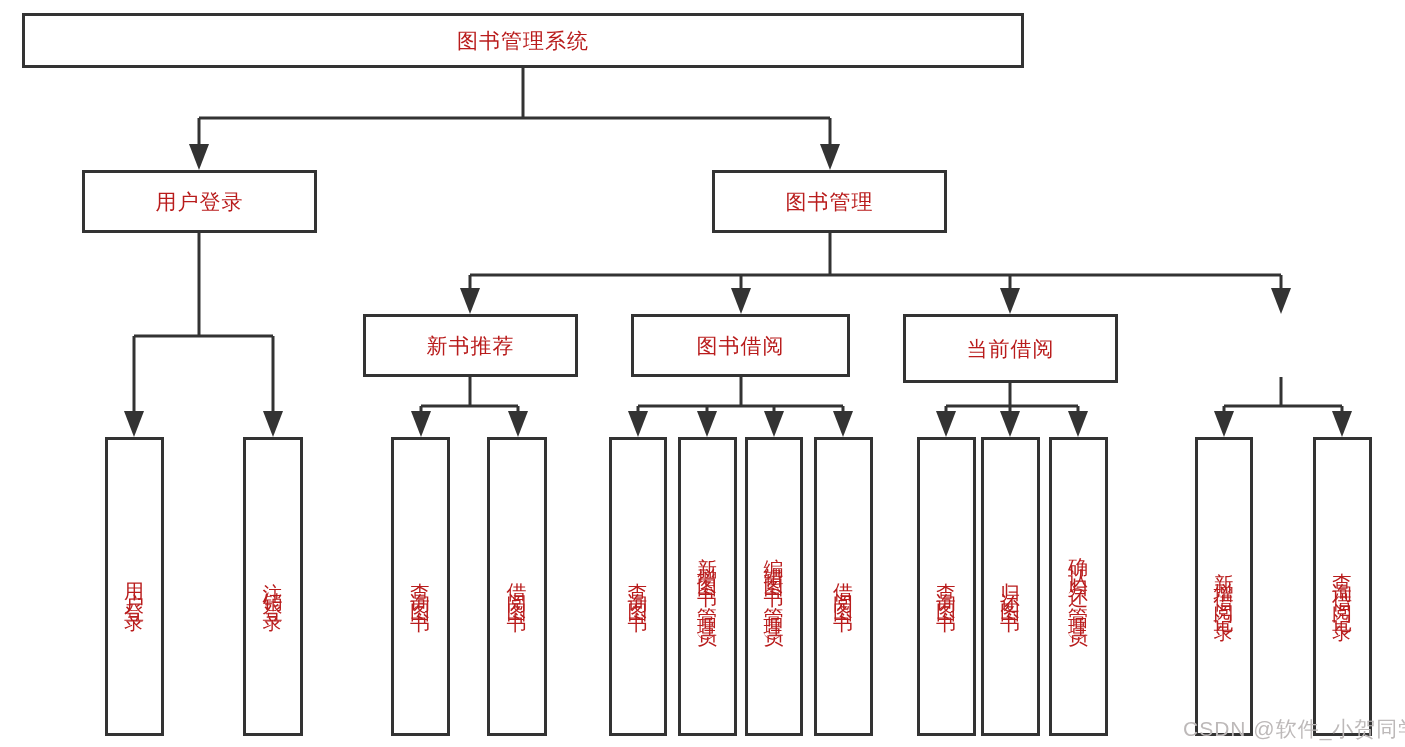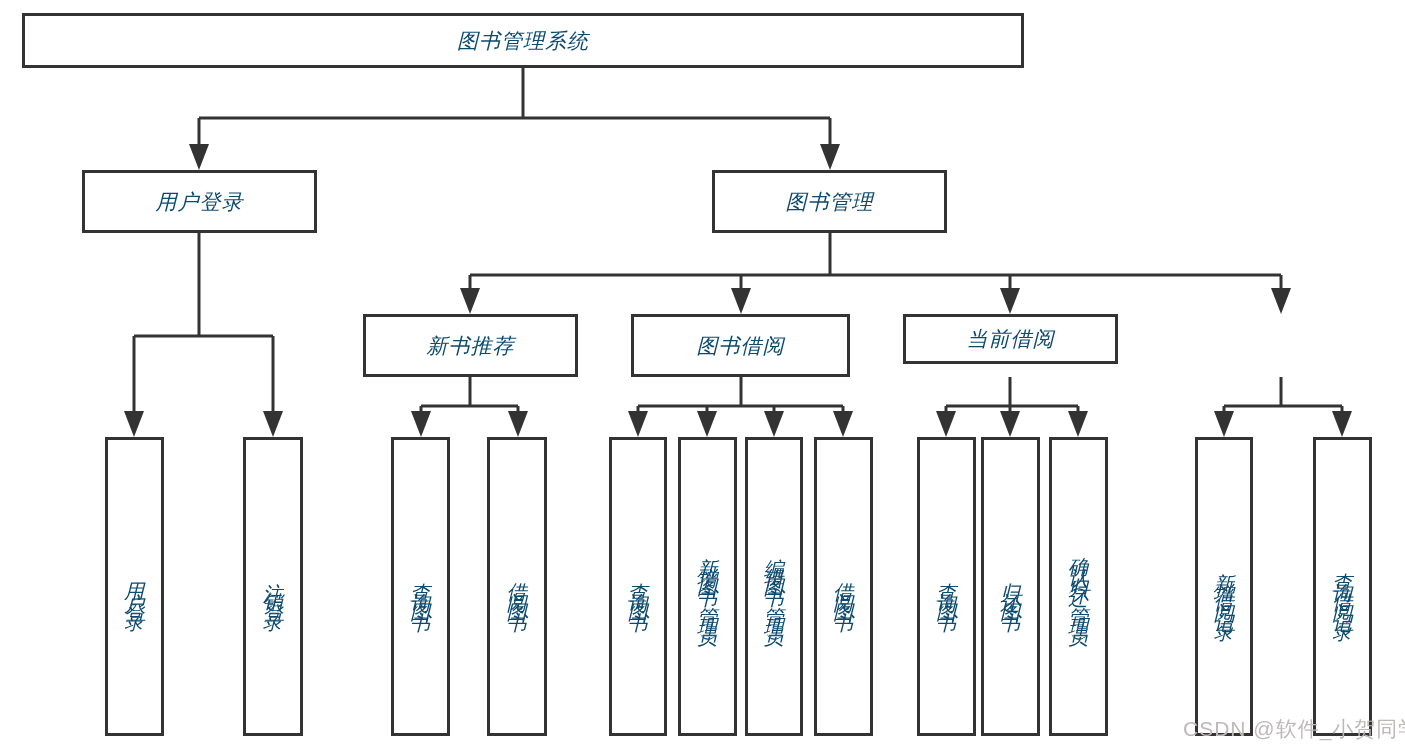--- a/index.html
+++ b/index.html
@@ -12,26 +12,25 @@
     overflow: hidden;
   }
   .connectors { position: absolute; left: 0; top: 0; }
   .connectors path { stroke: #333333; stroke-width: 3; fill: none; }
   .connectors polygon { fill: #333333; stroke: none; }
   .node {
     position: absolute;
     box-sizing: border-box;
     border: 3px solid #333333;
     background: #ffffff;
-    color: #0c4a6e;
+    color: #b91c1c;
     display: flex;
     align-items: center;
     justify-content: center;
     text-align: center;
-    font-style: italic;
   }
   .node.h { font-size: 21px; letter-spacing: 1px; }
   .node.v { font-size: 20px; }
   .node.v .lbl {
     writing-mode: vertical-rl;
     text-orientation: mixed;
     letter-spacing: 10px;
     line-height: 1;
     white-space: nowrap;
   }
@@ -128,21 +127,21 @@
   <div class="node h" style="left:363px; top:314px; width:215px; height:63px;">
     <span class="lbl">新书推荐</span>
   </div>
 
   <div class="node h" style="left:712px; top:170px; width:235px; height:63px;">
     <span class="lbl">图书管理</span>
   </div>
   <div class="node h" style="left:631px; top:314px; width:219px; height:63px;">
     <span class="lbl">图书借阅</span>
   </div>
-  <div class="node h" style="left:903px; top:314px; width:215px; height:50px;">
+  <div class="node h" style="left:903px; top:314px; width:215px; height:69px;">
     <span class="lbl">当前借阅</span>
   </div>
 
   <div class="node v" style="left:105px; top:437px; width:59px; height:299px;">
     <span class="lbl">用户登录</span>
   </div>
   <div class="node v" style="left:243px; top:437px; width:60px; height:299px;">
     <span class="lbl">注销登录</span>
   </div>
 

